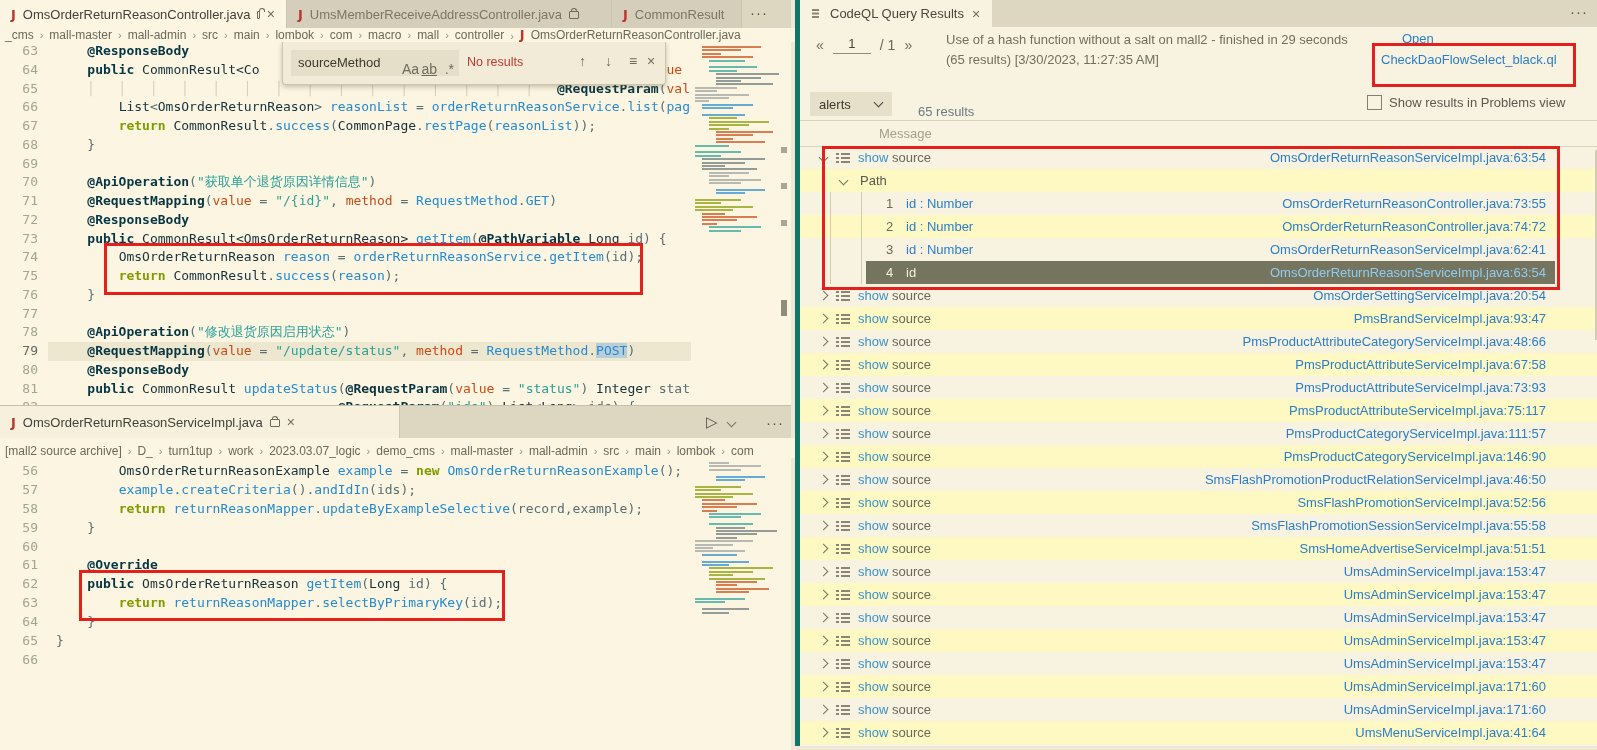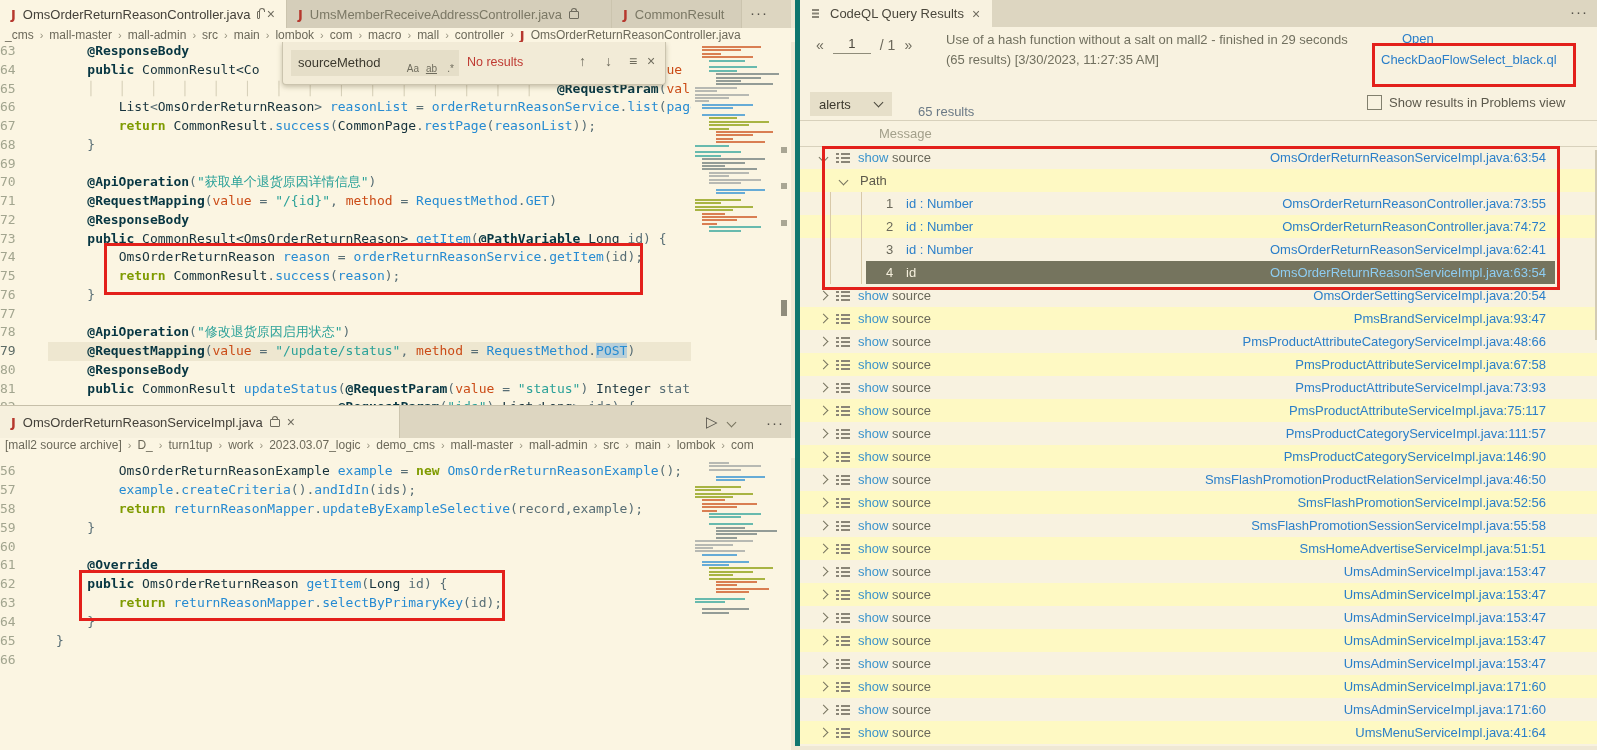--- a/index.html
+++ b/index.html
@@ -15,48 +15,48 @@
   .chev.right{transform:rotate(-45deg)}
   .chev.down{transform:rotate(45deg)}
   .redbox{position:absolute;border:3px solid #e3201b;pointer-events:none;z-index:40}
   
   .editors{position:absolute;left:0;top:0;width:791px;height:750px}
   .tabbar{position:absolute;left:0;width:100%;background:#ddd6c1;display:flex;align-items:stretch}
   .tab{display:flex;align-items:center;gap:7px;padding:0 11px;font-size:13px;border-right:1px solid #cbc4ae;white-space:nowrap;overflow:hidden}
   .tab.active{background:#fbf5e2;color:#44413a}
   .tab.inactive{background:#d5ceba;color:#7b7865}
   .crumbs{position:absolute;left:0;width:100%;background:#fbf5e2;font-size:12px;color:#6c695a;
-          display:flex;align-items:flex-start;gap:6px;padding-left:5px;white-space:nowrap;overflow:hidden}
+          display:flex;align-items:flex-end;gap:6px;padding-left:5px;white-space:nowrap;overflow:hidden}
   .crumbs .sep{color:#96927e;font-size:11px}
   .codearea{position:absolute;left:0;right:0;background:#fbf5e2;overflow:hidden}
   .codelines{position:absolute;left:0;top:0;right:100px;overflow:hidden;bottom:0}
   .cl{position:relative;height:18.75px;line-height:18.75px;white-space:pre;font-family:"DejaVu Sans Mono",monospace;font-size:13px}
   .ed-bottom .cl{height:18.9px;line-height:18.9px}
   .cl.cur{background:linear-gradient(90deg,transparent 48px,#eee7d0 48px)}
-  .ln{position:absolute;left:0;top:0;width:38px;text-align:left;color:#a2a58f;font-size:13px}
+  .ln{position:absolute;left:0;top:0;width:38px;text-align:right;color:#a2a58f;font-size:13px}
   .cl.cur .ln{color:#5c6b66}
   .ct{position:absolute;left:56px;top:0}
   .tk-pl{color:#586e75}
   .tk-kw{color:#073642;font-weight:bold}
   .tk-ty{color:#16323c}
   .tk-fn{color:#268bd2}
   .tk-gr{color:#7f9b00;font-weight:bold}
   .tk-st{color:#2aa198}
   .tk-pm{color:#cb4b16}
   .tk-gd{color:#d6cfb8}
   .tk-sel{background:#b9cfd8}
   .minimap{position:absolute;width:86px;overflow:hidden}
   .ruler{position:absolute;width:14px;top:0;bottom:0;right:0}
   .mk{position:absolute;left:4px;width:6px;height:6px;background:#a9a694}
   
   .findw{position:absolute;left:282px;top:0;width:382px;height:42px;background:#f2ebd7;
          border:1px solid #cbc4ae;border-top:none;border-radius:0 0 4px 4px;box-shadow:0 2px 5px rgba(100,90,60,.35);z-index:30}
   .findinput{position:absolute;left:8px;top:8px;width:168px;height:26px;background:#e5dec8;color:#3c392e;
              font-size:13px;line-height:26px;padding-left:7px;box-sizing:border-box}
-  .ftoggle{position:absolute;top:6px;font-size:10px;color:#6f6c5d;cursor:default}
+  .ftoggle{position:absolute;top:6px;font-size:14px;color:#6f6c5d;cursor:default}
   .fstatus{position:absolute;left:184px;top:13px;font-size:12.5px;color:#bf3a32}
   .fbtn{position:absolute;top:11px;font-size:14px;color:#6f6c5d}
   
   .runico{font-size:15px;color:#55524a;font-family:"DejaVu Sans",sans-serif}
   .splitico{display:inline-block;width:12px;height:12px;border:1.3px solid #55524a;border-radius:1px;position:relative;top:2px}
   .splitico::before{content:"";position:absolute;left:4.6px;top:0;width:1.3px;height:100%;background:#55524a}
   
   .panel{position:absolute;left:795px;top:0;width:802px;height:746px;background:#f8f2e0;border-left:5px solid #0f766e}
   .ptabbar{position:absolute;left:0;top:0;width:100%;height:27px;background:#ddd6c1}
   .ptab{position:absolute;left:0;top:0;height:27px;background:#f8f2e0;display:flex;align-items:center;gap:8px;padding:0 12px;font-size:13px;color:#4a473c}

